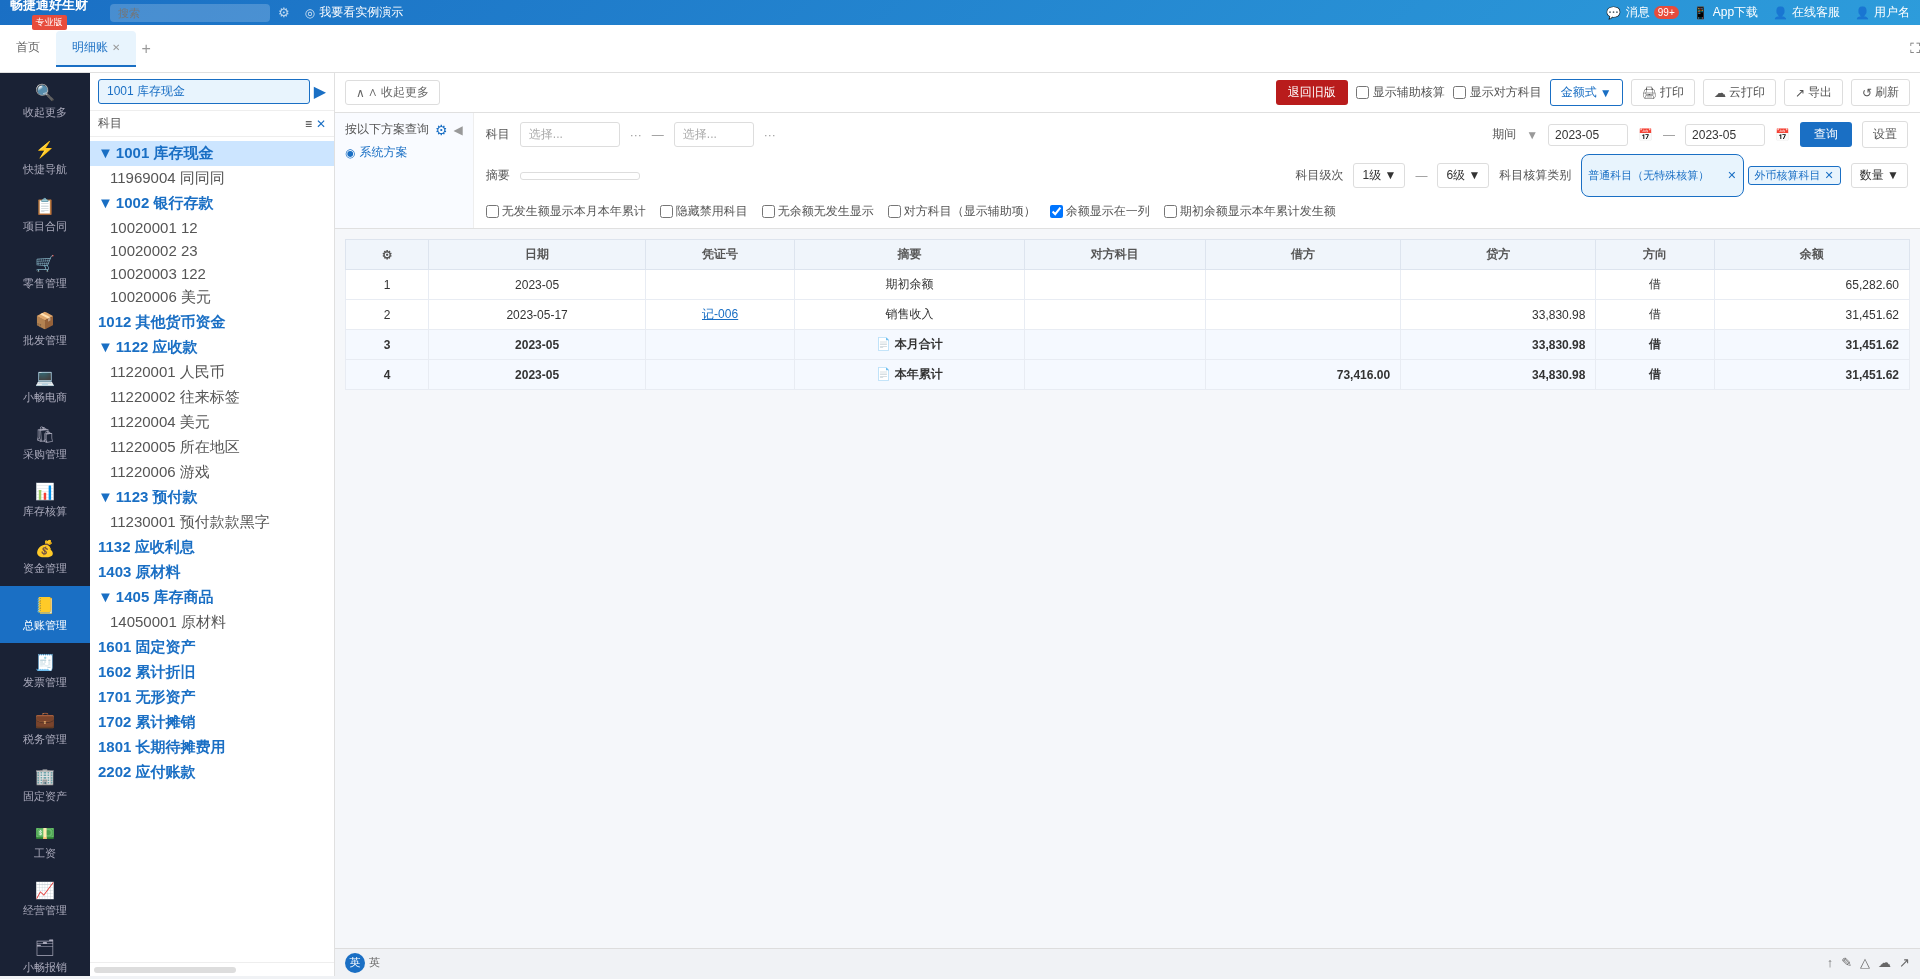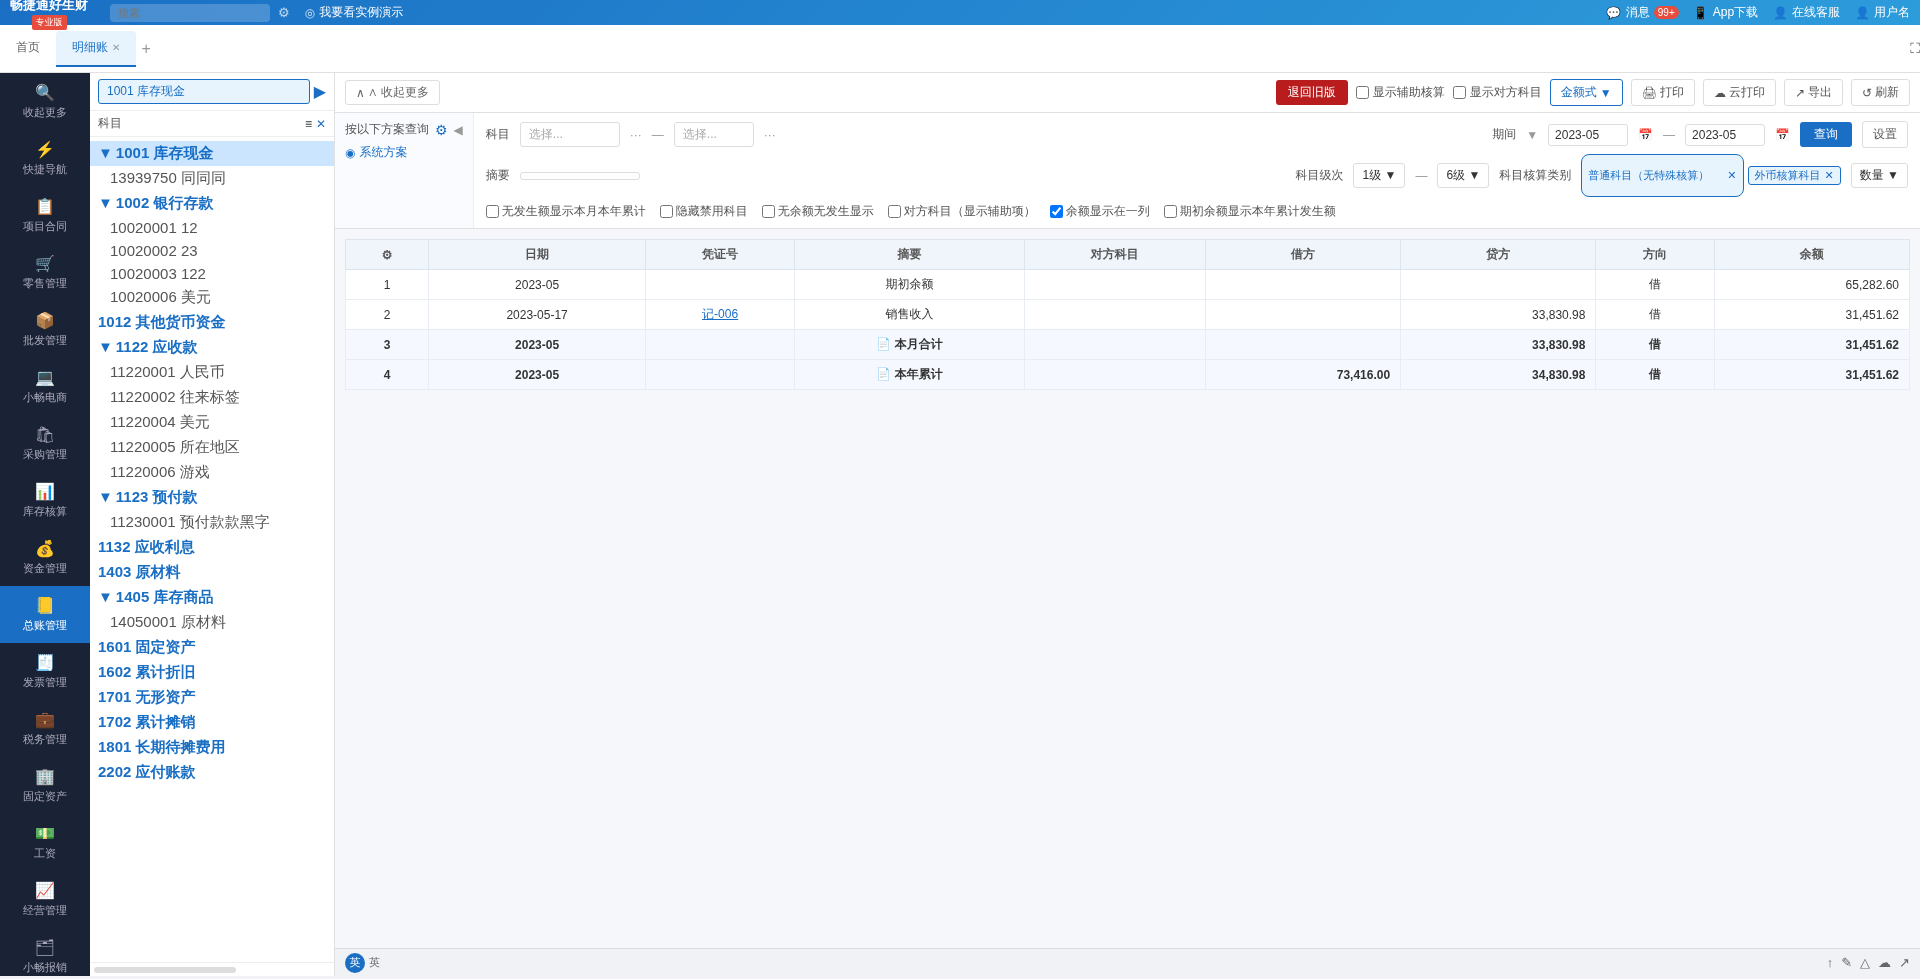--- a/index.html
+++ b/index.html
@@ -296,21 +296,21 @@
     </div>
     <div class="tree-toolbar">
       <span style="font-size:12px;color:#555;">科目</span>
       <span style="margin-left:auto;cursor:pointer;">≡</span>
       <span style="cursor:pointer;color:#1a6fc4;">✕</span>
     </div>
     <div class="tree-scroll">
       <div class="tree-node level1 selected">
         <span class="tree-toggle">▼</span>1001 库存现金
       </div>
-      <div class="tree-node level2">13939750 同同同</div>
+      <div class="tree-node level2">11969004 同同同</div>
       <div class="tree-node level1">
         <span class="tree-toggle">▼</span>1002 银行存款
       </div>
       <div class="tree-node level2">10020001 12</div>
       <div class="tree-node level2">10020002 23</div>
       <div class="tree-node level2">10020003 122</div>
       <div class="tree-node level2">10020006 美元</div>
       <div class="tree-node level1">1012 其他货币资金</div>
       <div class="tree-node level1">
         <span class="tree-toggle">▼</span>1122 应收款

